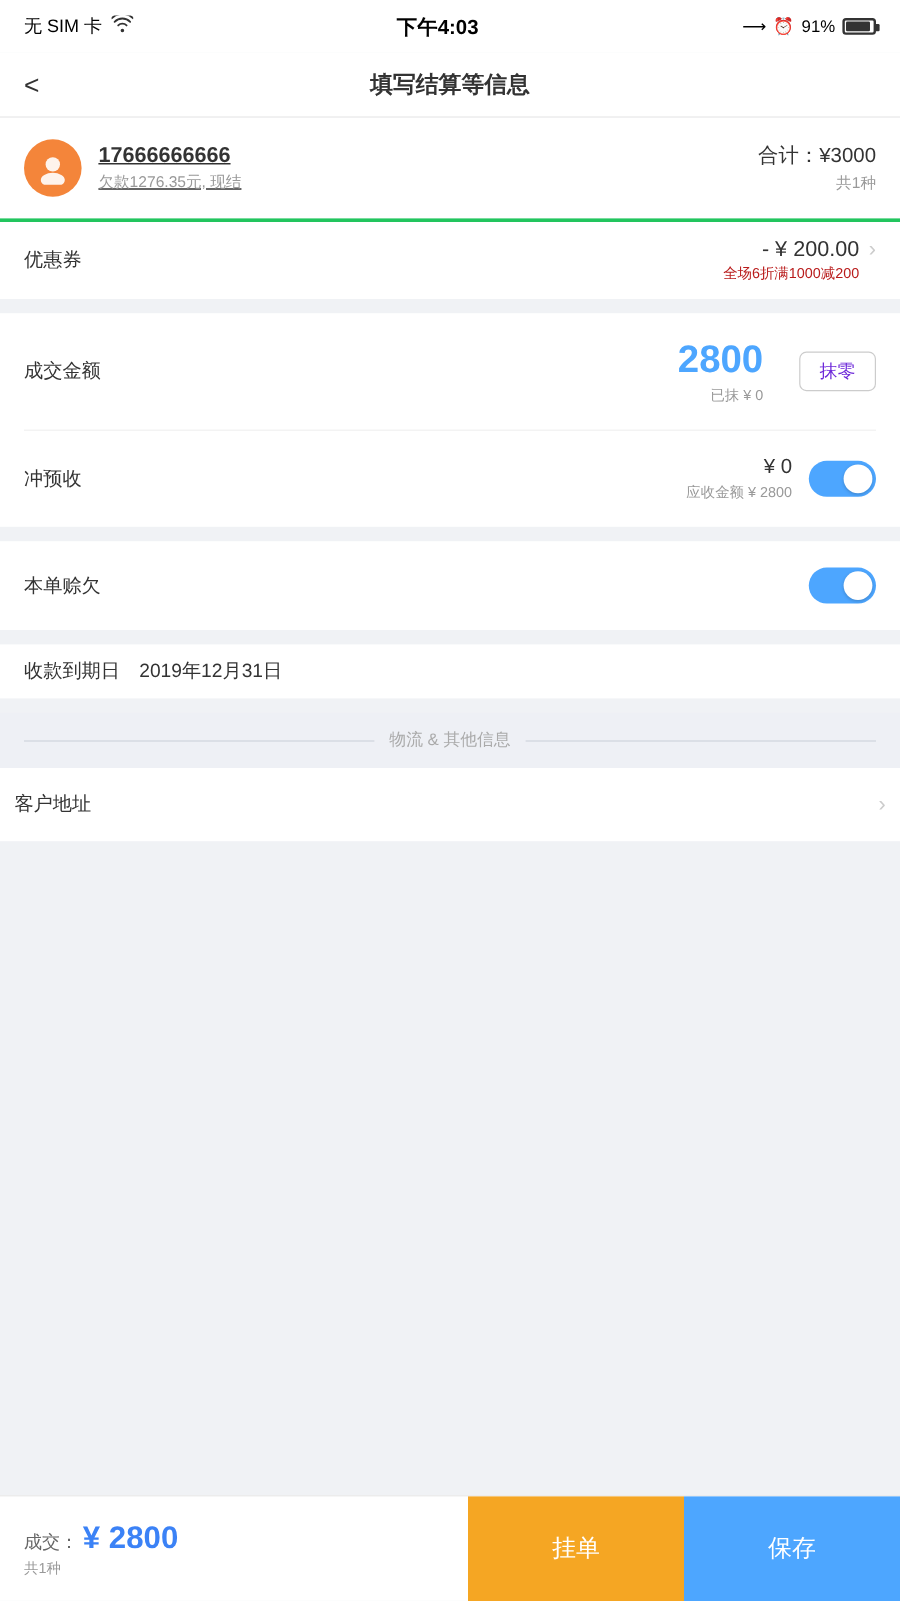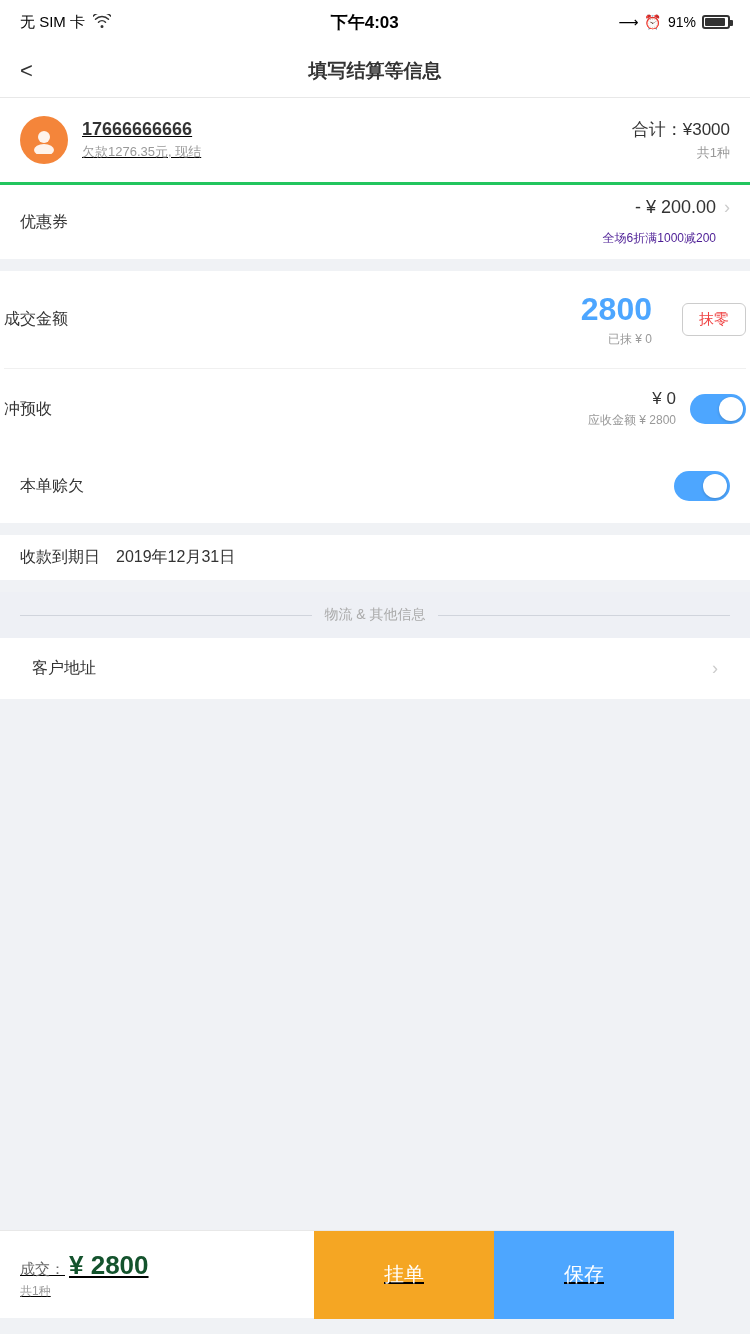--- a/index.html
+++ b/index.html
@@ -98,47 +98,48 @@
       display: flex;
       align-items: center;
       justify-content: space-between;
       padding: 12px 20px;
       border-top: 3px solid #22c55e;
       background: #fff;
     }
     .coupon-label { font-size: 16px; color: #333; }
     .coupon-right { display: flex; align-items: flex-start; gap: 8px; }
     .coupon-amount { font-size: 18px; color: #333; font-weight: 500; }
-    .coupon-desc { font-size: 12px; color: #4c1d95; margin-top: 12px; text-align: right; }
+    .coupon-desc { font-size: 12px; color: #b91c1c; margin-top: 2px; text-align: right; }
     .coupon-chevron { color: #ccc; font-size: 18px; }
     .coupon-right-inner { text-align: right; }
 
     
     .transaction-section {
       background: #fff;
-      padding: 0 4px;
+      margin-bottom: 12px;
+      padding: 0 20px;
     }
 
     .tx-row {
       display: flex;
       align-items: center;
       justify-content: space-between;
       padding: 20px 0;
       border-bottom: 1px solid #f0f0f0;
     }
     .tx-row:last-child { border-bottom: none; }
     .tx-label { font-size: 16px; color: #333; }
     .tx-right { display: flex; align-items: center; gap: 30px; }
     .tx-amount { font-size: 32px; font-weight: 600; color: #4da6ff; }
     .tx-zero-btn {
       border: 1px solid #ccc;
       border-radius: 6px;
       padding: 6px 16px;
       font-size: 15px;
-      color: #ef4444;
+      color: #6d28d9;
       cursor: pointer;
       background: #fff;
     }
     .tx-sub { font-size: 12px; color: #999; margin-top: 3px; text-align: right; }
 
     
     .offset-row {
       display: flex;
       align-items: center;
       justify-content: space-between;
@@ -215,40 +216,39 @@
 
     
     .address-section {
       background: #fff;
       margin-bottom: 12px;
     }
     .address-row {
       display: flex;
       align-items: flex-start;
       justify-content: space-between;
-      padding: 20px 32px;
+      padding: 20px 12px;
     }
     .address-label { font-size: 16px; color: #333; flex-shrink: 0; margin-right: 20px; }
     .address-value { font-size: 16px; color: #333; flex: 1; line-height: 1.5; }
     .address-chevron { color: #ccc; font-size: 18px; margin-left: 10px; }
 
     
     .spacer { height: 200px; background: #f0f2f5; }
 
     
     .bottom-bar {
       position: fixed;
-      bottom: 16px;
-      width: 674px;
+      bottom: 0;
+      width: 750px;
       height: 88px;
       background: #fff;
       display: flex;
       align-items: center;
       border-top: 1px solid #e8e8e8;
-      text-decoration: underline;
     }
     .bottom-left {
       flex: 1;
       padding: 0 20px;
     }
     .btn-pending {
       width: 180px; height: 88px;
       background: #f5a623;
       display: flex; align-items: center; justify-content: center;
       font-size: 20px; color: white; font-weight: 500;
@@ -380,19 +380,19 @@
   </div>
 
   <div class="spacer"></div>
 
 </div>
 
 <div class="bottom-bar">
   <div class="bottom-left">
     <div style="display:flex; align-items:baseline; gap:4px;">
       <span style="font-size:15px;color:#666;">成交：</span>
-      <span style="font-size:26px;font-weight:600;color:#14532d;">¥ 2800</span>
+      <span style="font-size:26px;font-weight:600;color:#3b82f6;">¥ 2800</span>
     </div>
     <div style="font-size:12px;color:#999;margin-top:2px;">共1种</div>
   </div>
   <div class="btn-pending">挂单</div>
   <div class="btn-save">保存</div>
 </div>
 
 </body></html>

